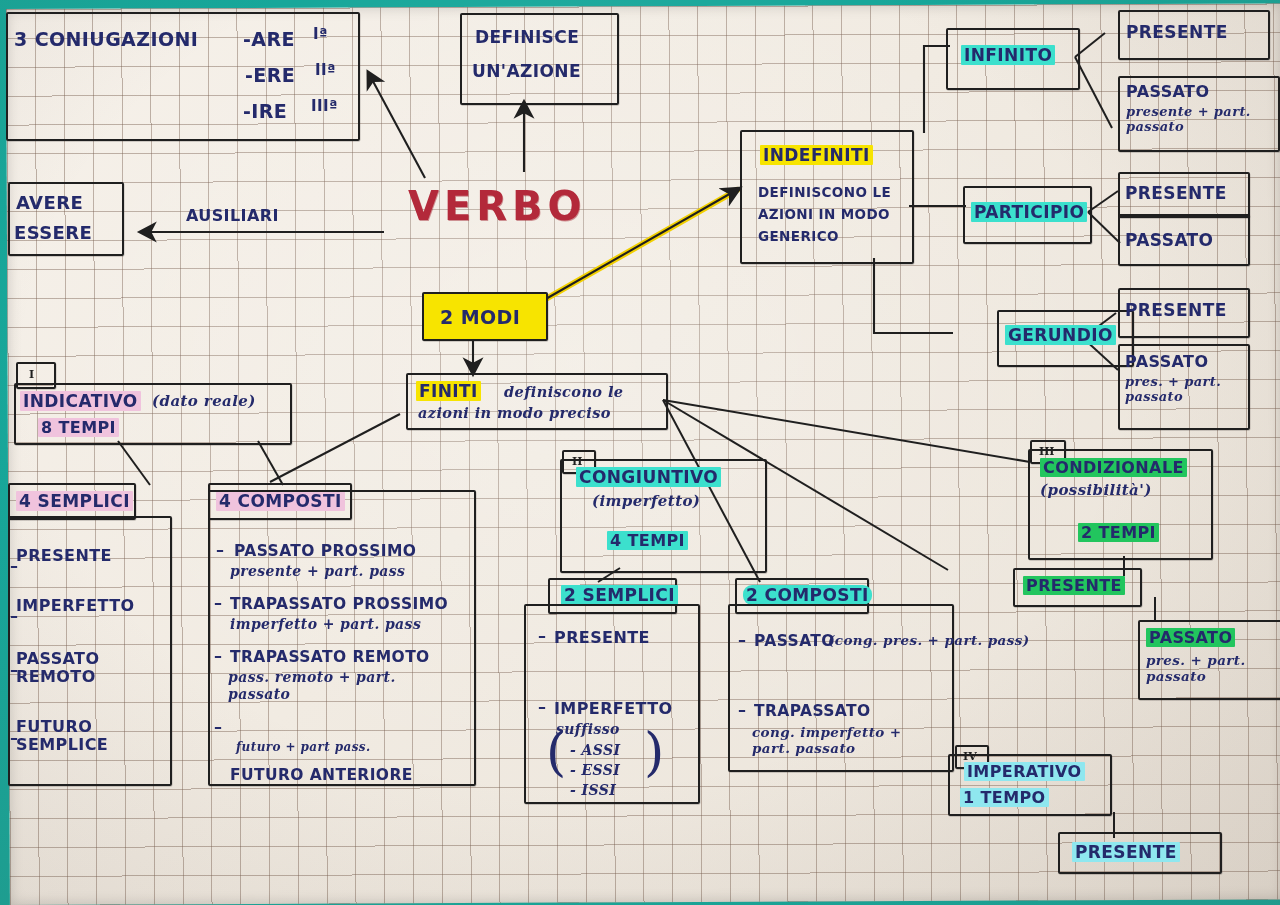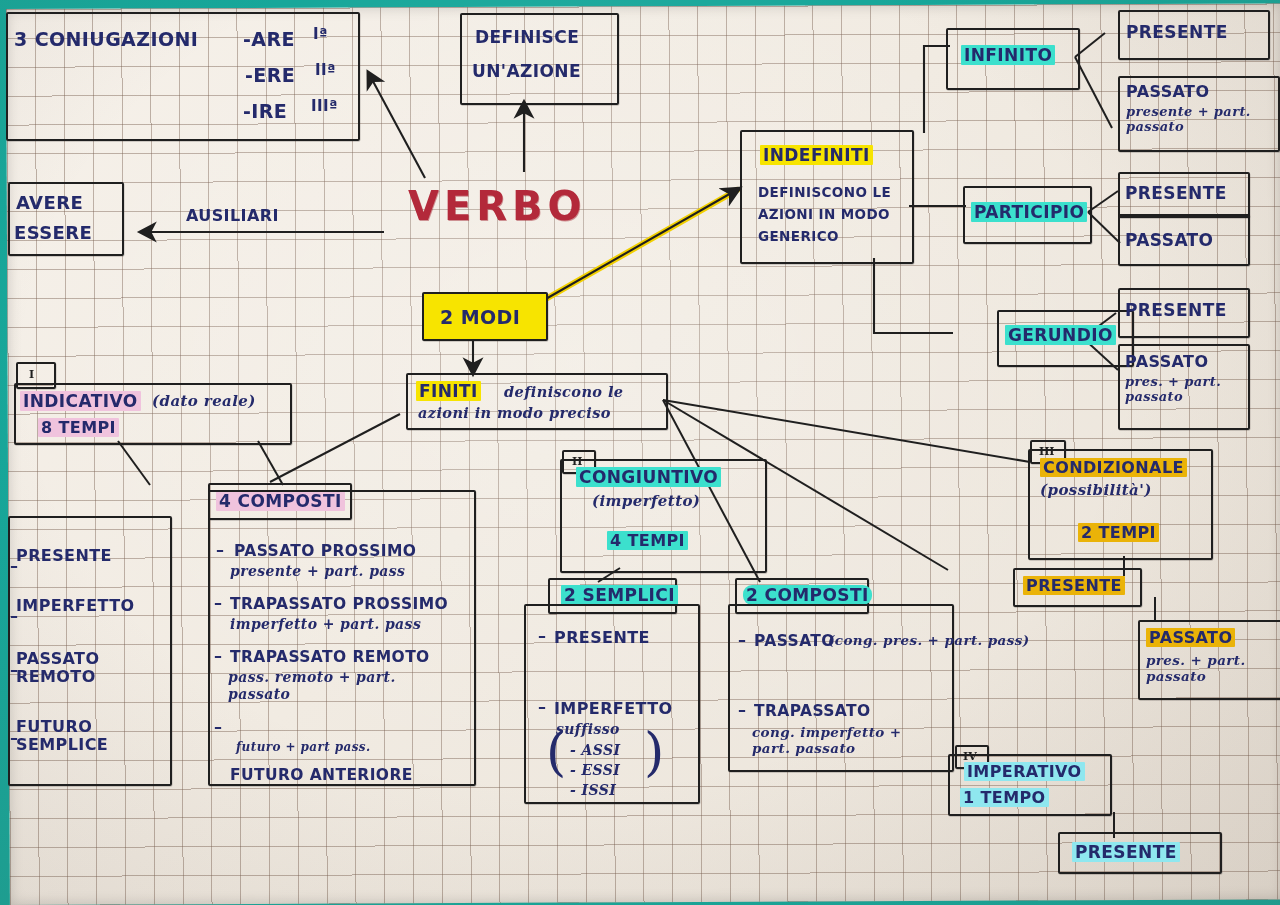--- a/index.html
+++ b/index.html
@@ -30,21 +30,21 @@
   
   .box{
     position:absolute;border:2.1px solid #1f1f1f;border-radius:2px;
     box-shadow:.5px .8px 0 rgba(40,35,30,.25);
   }
   .hl{padding:0 3px;border-radius:1px;}
   .hl-yellow{background:#f7e400;}
   .hl-cyan{background:#3ce0cd;}
   .hl-cyan2{background:#8fe7ef;}
   .hl-pink{background:#f0c3dd;}
-  .hl-purple{background:#eab308;}
+  .hl-purple{background:#22c55e;}
   .rn{position:absolute;font-size:11px;font-weight:700;color:#1f1f1f;font-family:"DejaVu Serif",serif;}
   svg.lines{position:absolute;left:0;top:0;width:1280px;height:905px;overflow:visible;pointer-events:none;}
   .t{position:absolute;white-space:nowrap;}
   .lbl{font-size:16px;font-weight:700;}
   .sub{font-size:13.5px;font-family:"DejaVu Serif",serif;font-style:italic;font-weight:600;}
 </style>
 </head>
 <body>
 
 <div id="page">
@@ -175,20 +175,23 @@
 
   <div class="box" style="left:16px;top:362px;width:36px;height:23px;">
     <span class="rn" style="left:11px;top:4px;">I</span>
   </div>
   <div class="box" style="left:14px;top:383px;width:274px;height:58px;">
     <span class="ink t lbl caps hl hl-pink" style="left:4px;top:6px;font-size:17px;">INDICATIVO</span>
     <span class="ink t sub" style="left:136px;top:7px;font-size:15px;">(dato reale)</span>
     <span class="ink t lbl caps hl hl-pink" style="left:22px;top:33px;font-size:16px;">8 TEMPI</span>
   </div>
 
+  <div class="box" style="left:8px;top:483px;width:124px;height:33px;">
+    <span class="ink t lbl caps hl hl-pink" style="left:6px;top:6px;font-size:17px;">4 SEMPLICI</span>
+  </div>
   <div class="box" style="left:8px;top:516px;width:160px;height:266px;">
     <span class="ink t lbl caps" style="left:6px;top:28px;font-size:16px;">PRESENTE</span>
     <span class="ink t lbl caps" style="left:6px;top:78px;font-size:16px;">IMPERFETTO</span>
     <span class="ink t lbl caps" style="left:6px;top:132px;font-size:16px;white-space:normal;width:140px;line-height:1.1;">PASSATO REMOTO</span>
     <span class="ink t lbl caps" style="left:6px;top:200px;font-size:16px;white-space:normal;width:130px;line-height:1.1;">FUTURO SEMPLICE</span>
   </div>
   <span class="ink t lbl" style="left:10px;top:556px;font-size:16px;">–</span>
   <span class="ink t lbl" style="left:10px;top:606px;font-size:16px;">–</span>
   <span class="ink t lbl" style="left:10px;top:660px;font-size:16px;">–</span>
   <span class="ink t lbl" style="left:10px;top:728px;font-size:16px;">–</span>

